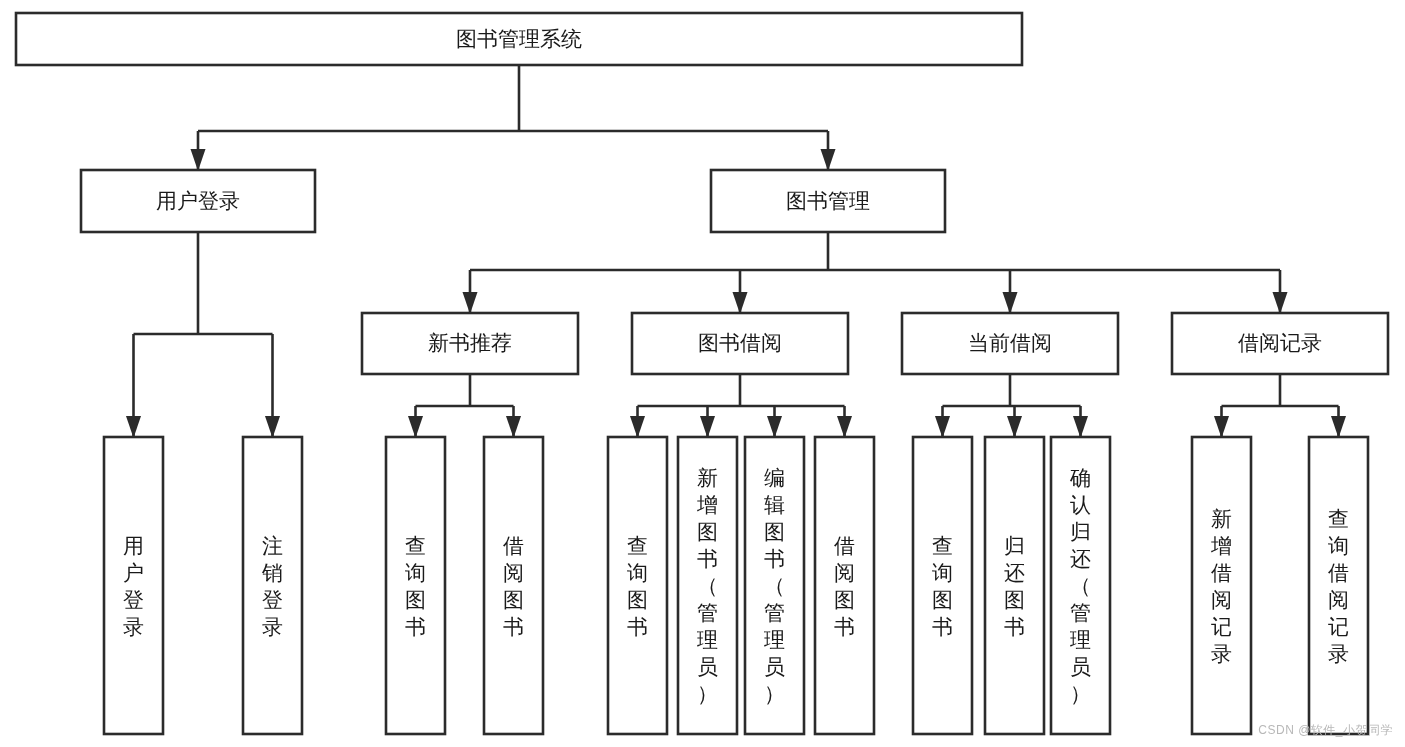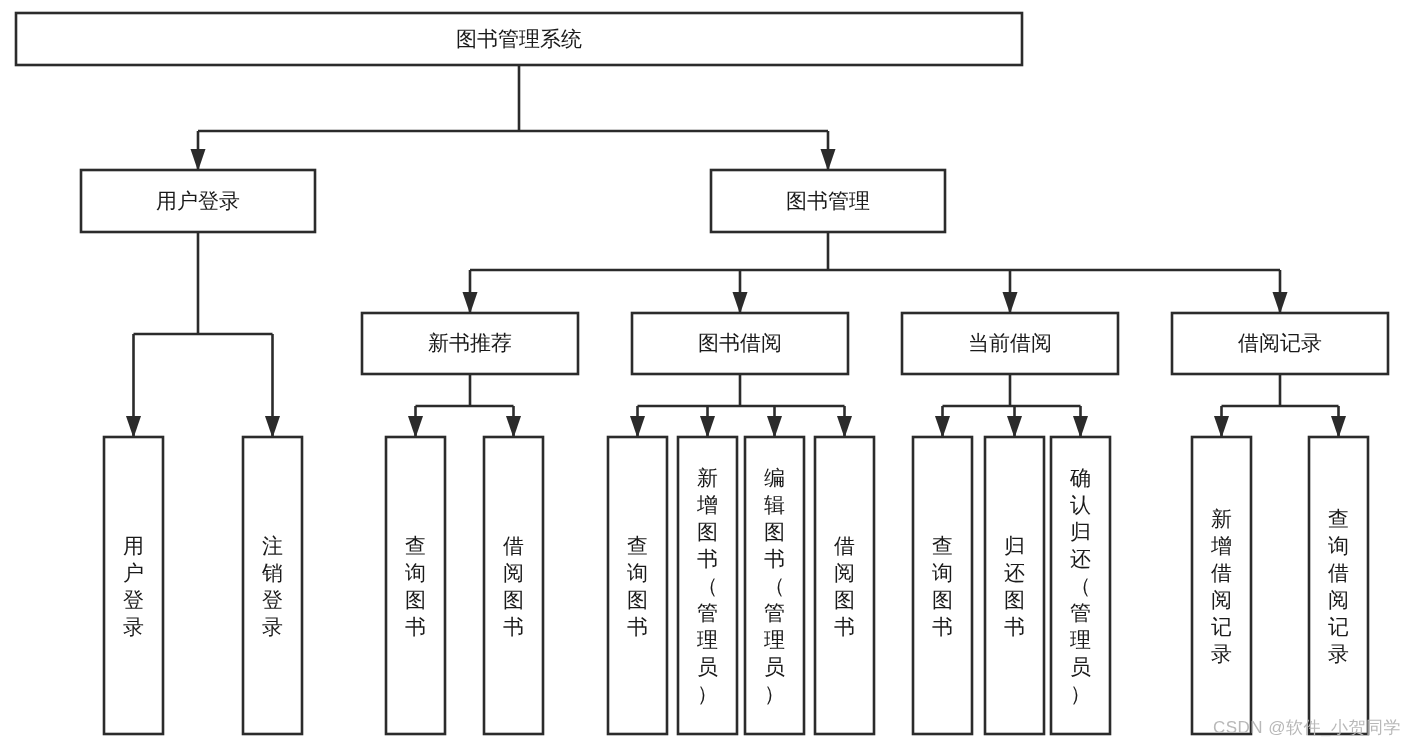--- a/index.html
+++ b/index.html
@@ -51,24 +51,24 @@
   }
   .node-label-v {
     font-family: "Liberation Sans", "DejaVu Sans", sans-serif;
     font-size: 21px;
     fill: #1a1a1a;
     text-anchor: middle;
     white-space: pre;
   }
   .watermark {
     position: absolute;
-    right: 4px;
+    right: 12px;
     bottom: 8px;
     font-family: "Liberation Sans", "DejaVu Sans", sans-serif;
-    font-size: 17px;
+    font-size: 12px;
     color: #b8b8b8;
     letter-spacing: 0.5px;
     user-select: none;
   }
 </style>
 </head>
 <body>
 
 <div id="diagram-root">
   <svg class="flow" viewBox="0 0 1405 747" xmlns="http://www.w3.org/2000/svg">

